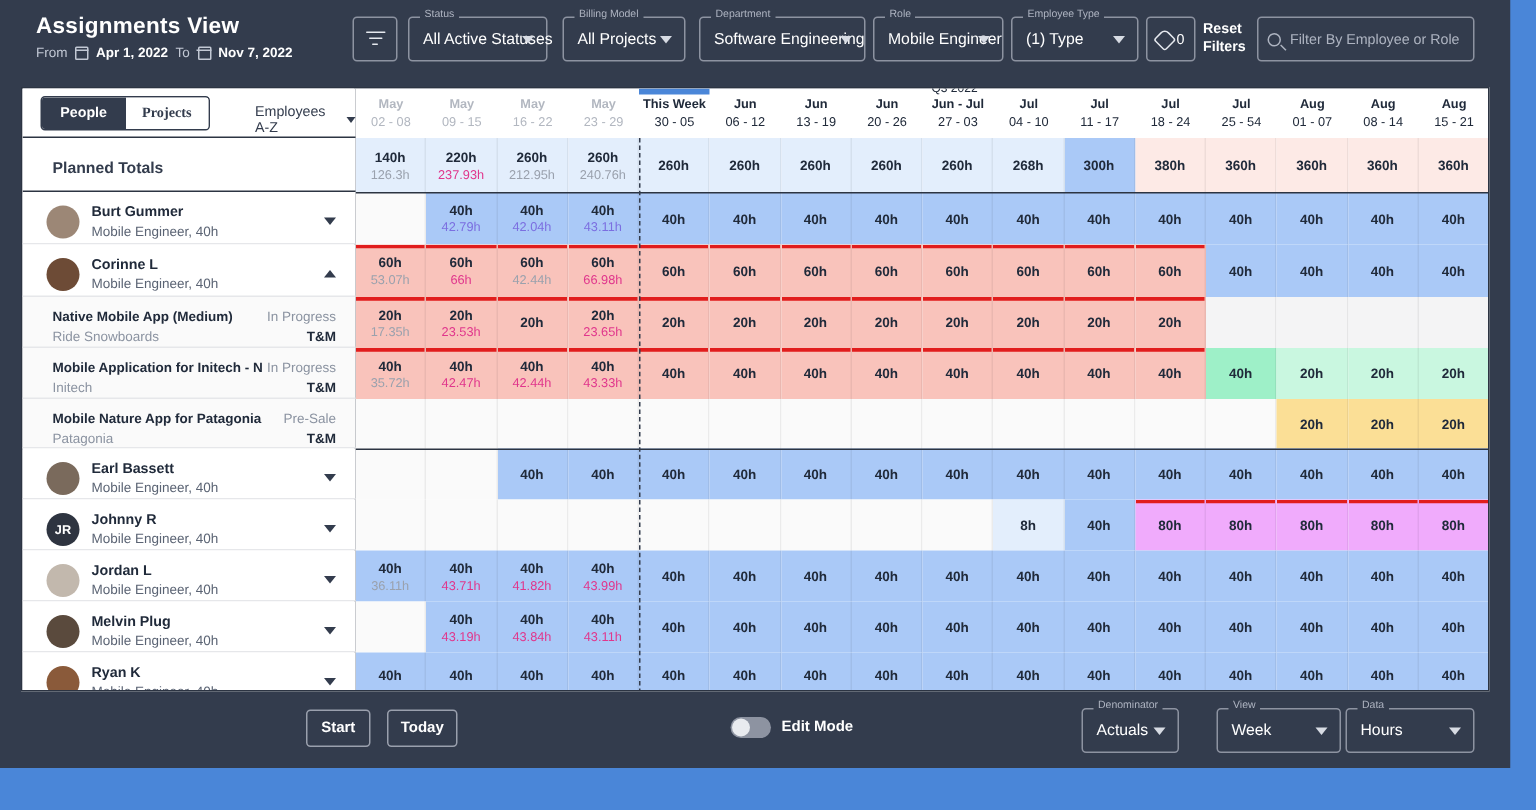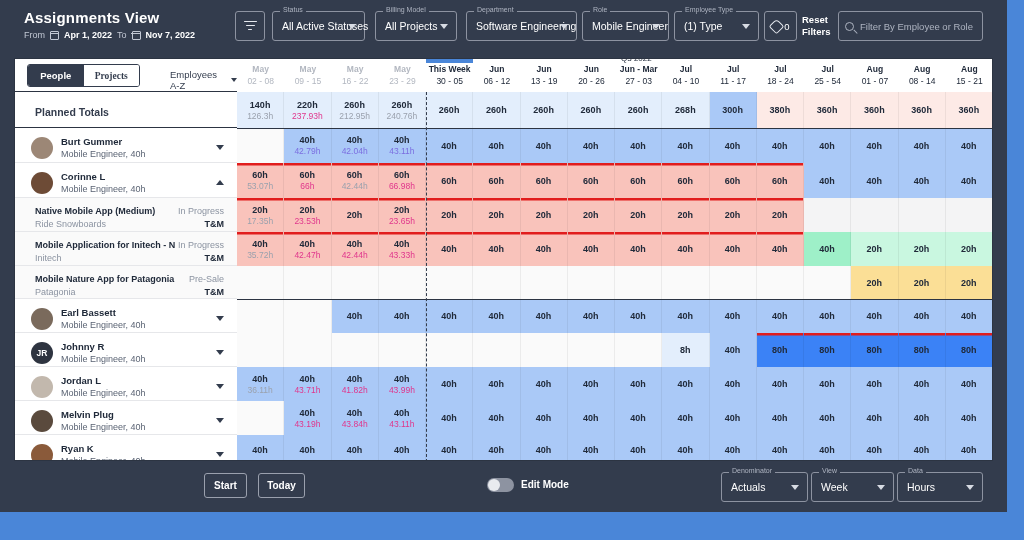--- a/index.html
+++ b/index.html
@@ -90,21 +90,21 @@
 
   
   .grow { position:absolute; left:0; }
   .cell { position:absolute; top:0; height:100%; border-right:1px solid rgba(0,0,0,.06);
           display:flex; flex-direction:column; align-items:center; justify-content:center; }
   .cv { font-size:9px; font-weight:bold; color:#202a3a; line-height:12px;}
   .ca { font-size:8.5px; line-height:11px;}
   .ca.gray { color:#9aa1ad; } .ca.pink { color:#e0368c; } .ca.blue { color:#7b6ee0; }
   .c-blue { background:#aac9f7; } .c-blue-lt { background:#e3eefc; }
   .c-pink { background:#f9c3bb; } .c-pink-lt { background:#fdeae6; }
-  .c-red  { background:#3b82f6; } .c-green { background:#9ef0c8; } .c-green-lt{ background:#c9f7e0;}
+  .c-red  { background:#f0abfc; } .c-green { background:#9ef0c8; } .c-green-lt{ background:#c9f7e0;}
   .c-yellow{ background:#fbdf96; } .c-empty { background:#f4f4f5; } .c-white { background:#fafafa; }
   .topred { box-shadow: inset 0 2.5px 0 0 #e11d1d; }
   .dashline { position:absolute; top:33px; width:0; border-left:1.6px dashed #333c4d; height:370px; z-index:6; pointer-events:none;}
   .sepline { position:absolute; left:0; right:0; height:1px; background:#2c3442; z-index:4;}
 
   
   .btmbtn { position:absolute; top:473px; height:25px; border:1px solid #9aa0ad; border-radius:3px; color:#fff;
             font-size:10px; font-weight:bold; display:flex;align-items:center;justify-content:center; cursor:pointer;}
   #tgl { position:absolute; left:487px; top:478px; width:27px; height:14px; border-radius:8px; background:#8d93a1; cursor:pointer;}
   #tgl:after{content:"";position:absolute;left:1px;top:1px;width:12px;height:12px;border-radius:50%;background:#e9ebef;}
@@ -285,21 +285,21 @@
           <div class="colh fut" style="left: 283.5px; width: 47.25px;">
             <div class="m">Jun</div>
             <div class="d">13 - 19</div>
           </div>
           <div class="colh fut" style="left: 330.75px; width: 47.25px;">
             <div class="m">Jun</div>
             <div class="d">20 - 26</div>
           </div>
           <div class="qlabel" style="left: 384px;"><b>Q3</b> <span>2022</span></div>
           <div class="colh fut" style="left: 378px; width: 47.25px;">
-            <div class="m">Jun - Mar</div>
+            <div class="m">Jun - Jul</div>
             <div class="d">27 - 03</div>
           </div>
           <div class="colh fut" style="left: 425.25px; width: 47.25px;">
             <div class="m">Jul</div>
             <div class="d">04 - 10</div>
           </div>
           <div class="colh fut" style="left: 472.5px; width: 47.25px;">
             <div class="m">Jul</div>
             <div class="d">11 - 17</div>
           </div>
@@ -847,21 +847,21 @@
   <div class="sepline" style="top: 69px;"></div>
       <div class="sepline" style="top: 240px;"></div>
     </div>
 
   <div>
     <div class="btmbtn" style="left:204px;width:43px;">Start</div>
     <div class="btmbtn" style="left:258px;width:47px;">Today</div>
     <div id="tgl"></div>
     <div id="tgllbl">Edit Mode</div>
     <div id="footsel-host">
-        <div class="sel" style="left: 721px; width: 87px; top: 472px;">
+        <div class="sel" style="left: 721px; width: 65px; top: 472px;">
           <span class="lbl">Denominator</span>
           <span class="val">Actuals</span>
           <span class="car"></span>
         </div>
         <div class="sel" style="left: 811px; width: 83px; top: 472px;">
           <span class="lbl">View</span>
           <span class="val">Week</span>
           <span class="car"></span>
         </div>
         <div class="sel" style="left: 897px; width: 86px; top: 472px;">

